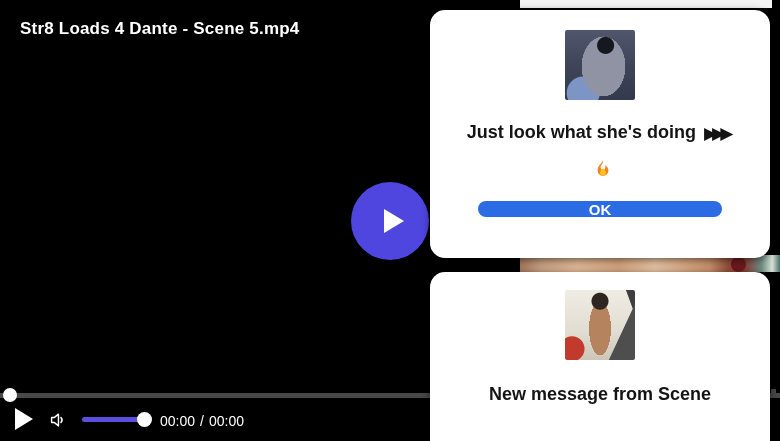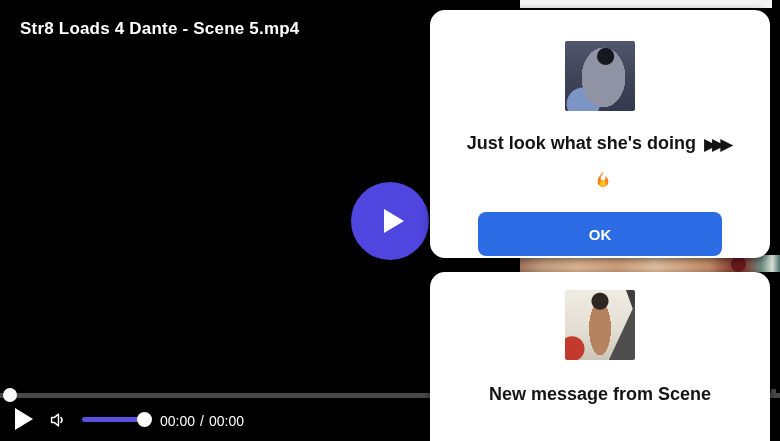--- a/index.html
+++ b/index.html
@@ -46,21 +46,21 @@
       linear-gradient(90deg,#a8795e 0%, #caa284 8%, #e3bb97 22%, #d6a57e 38%,
                       #e9c5a4 52%, #dcae88 62%, #c9906a 73%, #94503c 80%,
                       #8c3a32 86%, #6f9288 93%, #d7e0d5 97%, #49706a 100%); }
   .bg-dot { position:absolute; left:771px; top:389px; width:5px; height:5px;
             background:#4a4a4a; border-radius:1px; z-index:2; }
 
   
   .popup { position:absolute; left:430px; width:340px; background:#fff; border-radius:15px;
            z-index:3; display:flex; flex-direction:column; align-items:center;
            box-shadow:0 2px 8px rgba(0,0,0,.55); }
-  .popup-1 { top:10px; height:248px; padding-top:31px; }
+  .popup-1 { top:10px; height:248px; padding-top:20px; }
   .popup-2 { top:272px; height:200px; padding-top:18px; }
 
   .thumb { width:70px; height:70px; border-radius:2px; flex:0 0 auto; }
   .thumb-webcam {
     background:
       radial-gradient(circle at 58% 22%, #15181f 0 8px, transparent 9px),
       radial-gradient(ellipse 22px 30px at 55% 52%, #8f93a4 0 99%, transparent 100%),
       radial-gradient(circle at 26% 90%, #7d95c4 0 16px, transparent 17px),
       linear-gradient(180deg,#50566c 0%, #3f4459 50%, #343a4e 100%); }
   .thumb-selfie {
@@ -75,21 +75,21 @@
   .popup-headline { margin-top:22px; font-size:18px; font-weight:bold; color:#141414;
                     display:flex; align-items:center; white-space:nowrap; }
   .popup-2 .popup-headline { margin-top:24px; }
   .arrows { font-family:"DejaVu Sans", sans-serif; font-size:17px; letter-spacing:-5px;
             margin-left:8px; padding-right:5px; display:inline-block; }
   .popup-subtext { margin-top:16px; font-size:16px; color:#333;
                    display:flex; align-items:center; white-space:nowrap; }
   .popup-2 .popup-subtext { margin-top:18px; color:#2b2b2b; }
   .fire { width:18px; height:18px; margin-left:6px; }
 
-  .ok-button { margin-top:24px; width:244px; height:44px; border:none; border-radius:8px;
+  .ok-button { margin-top:24px; width:244px; height:16px; border:none; border-radius:8px;
                background:#2b6be4; color:#fff; font-size:15px; font-weight:bold;
                font-family:"Liberation Sans", sans-serif; cursor:pointer; }
 </style>
 </head>
 <body>
 
 <div class="player">
   <div class="video-title">Str8 Loads 4 Dante - Scene 5.mp4</div>
 
   <div class="big-play-button">

